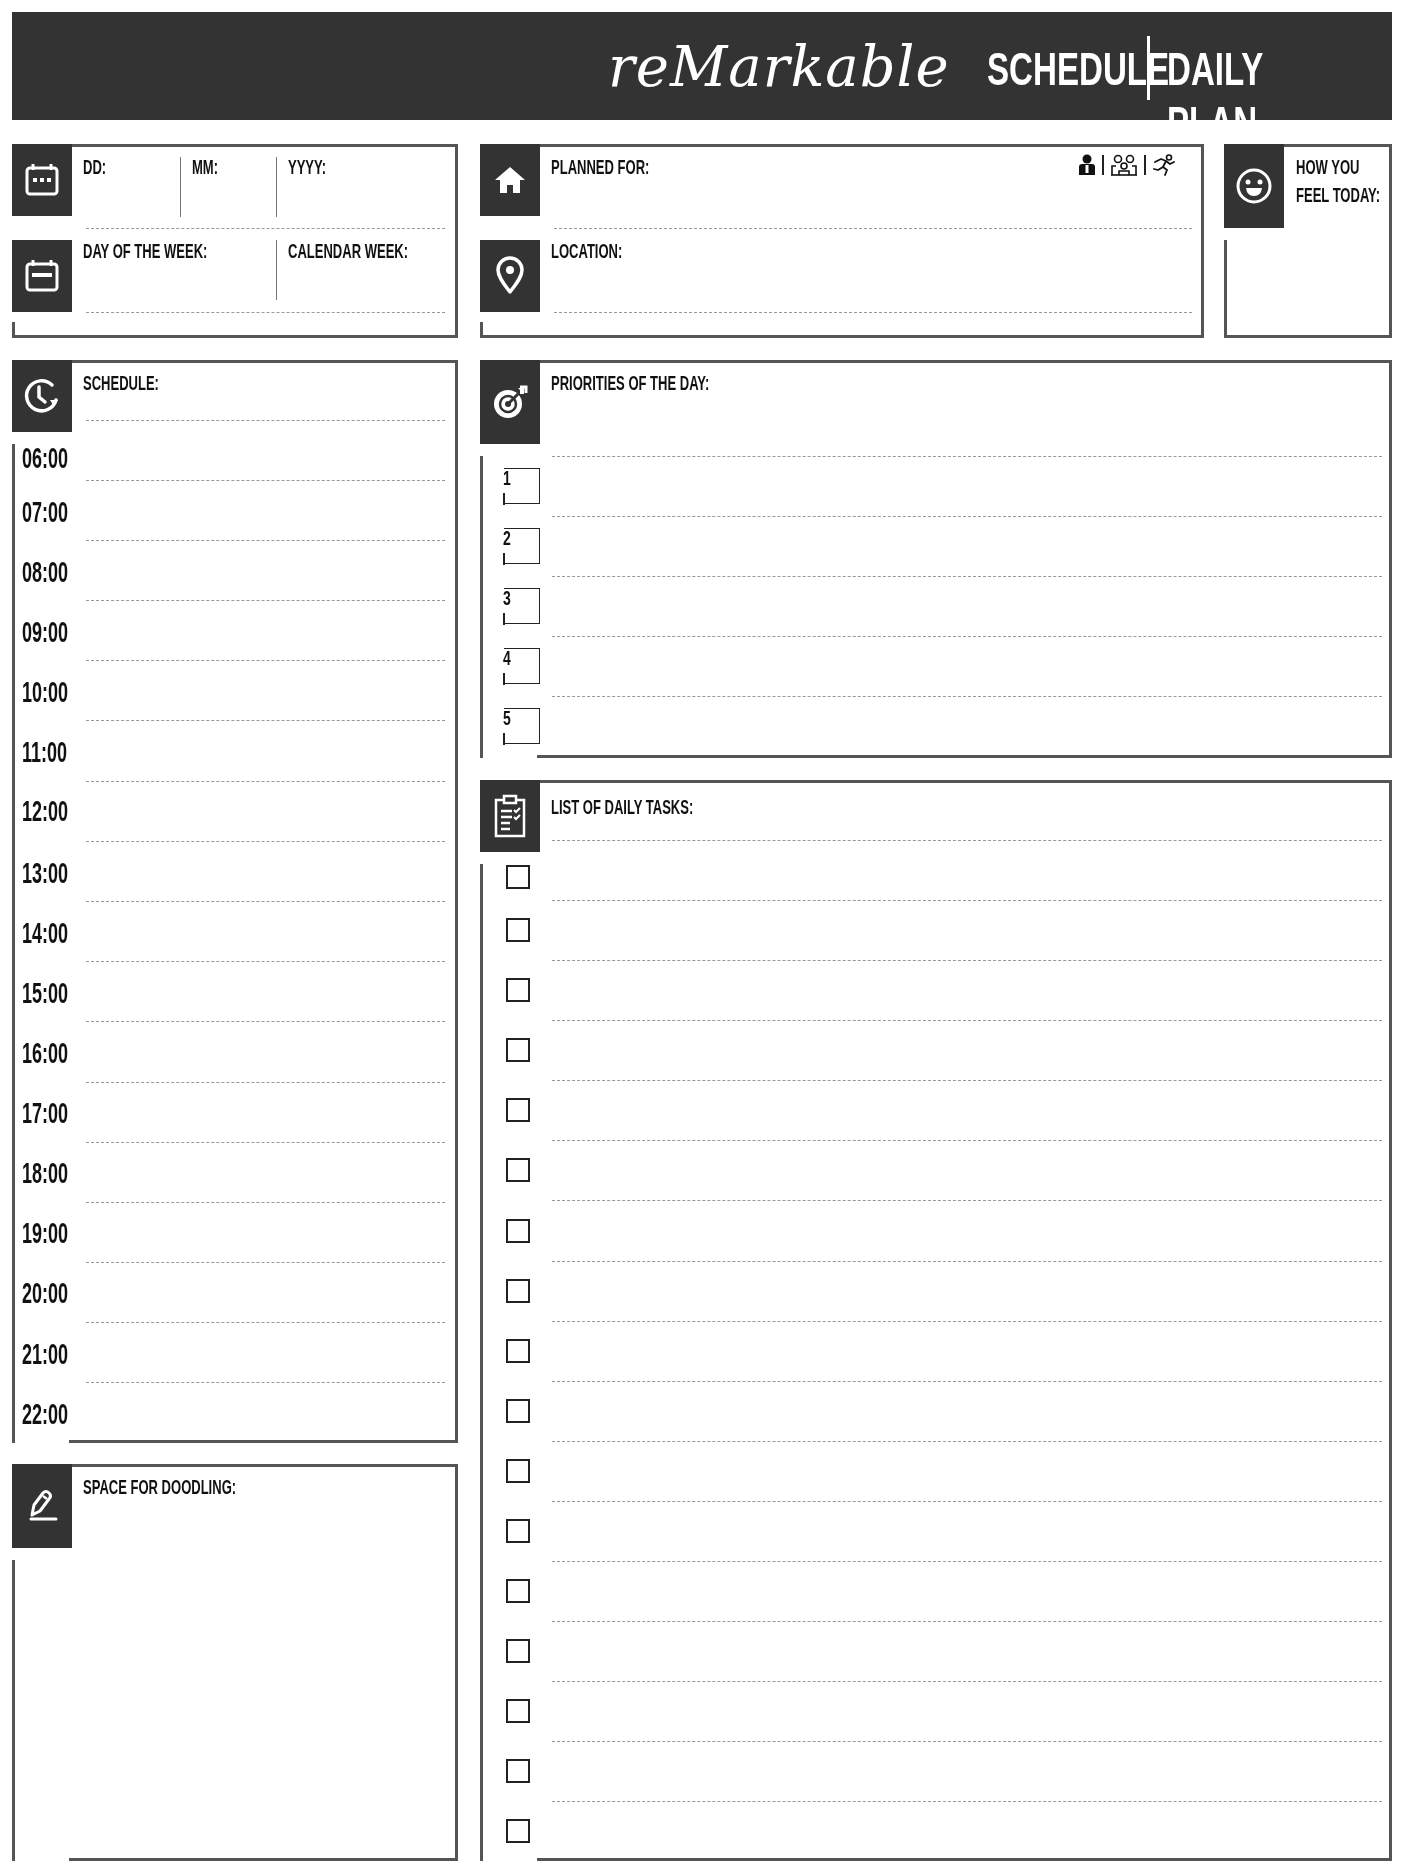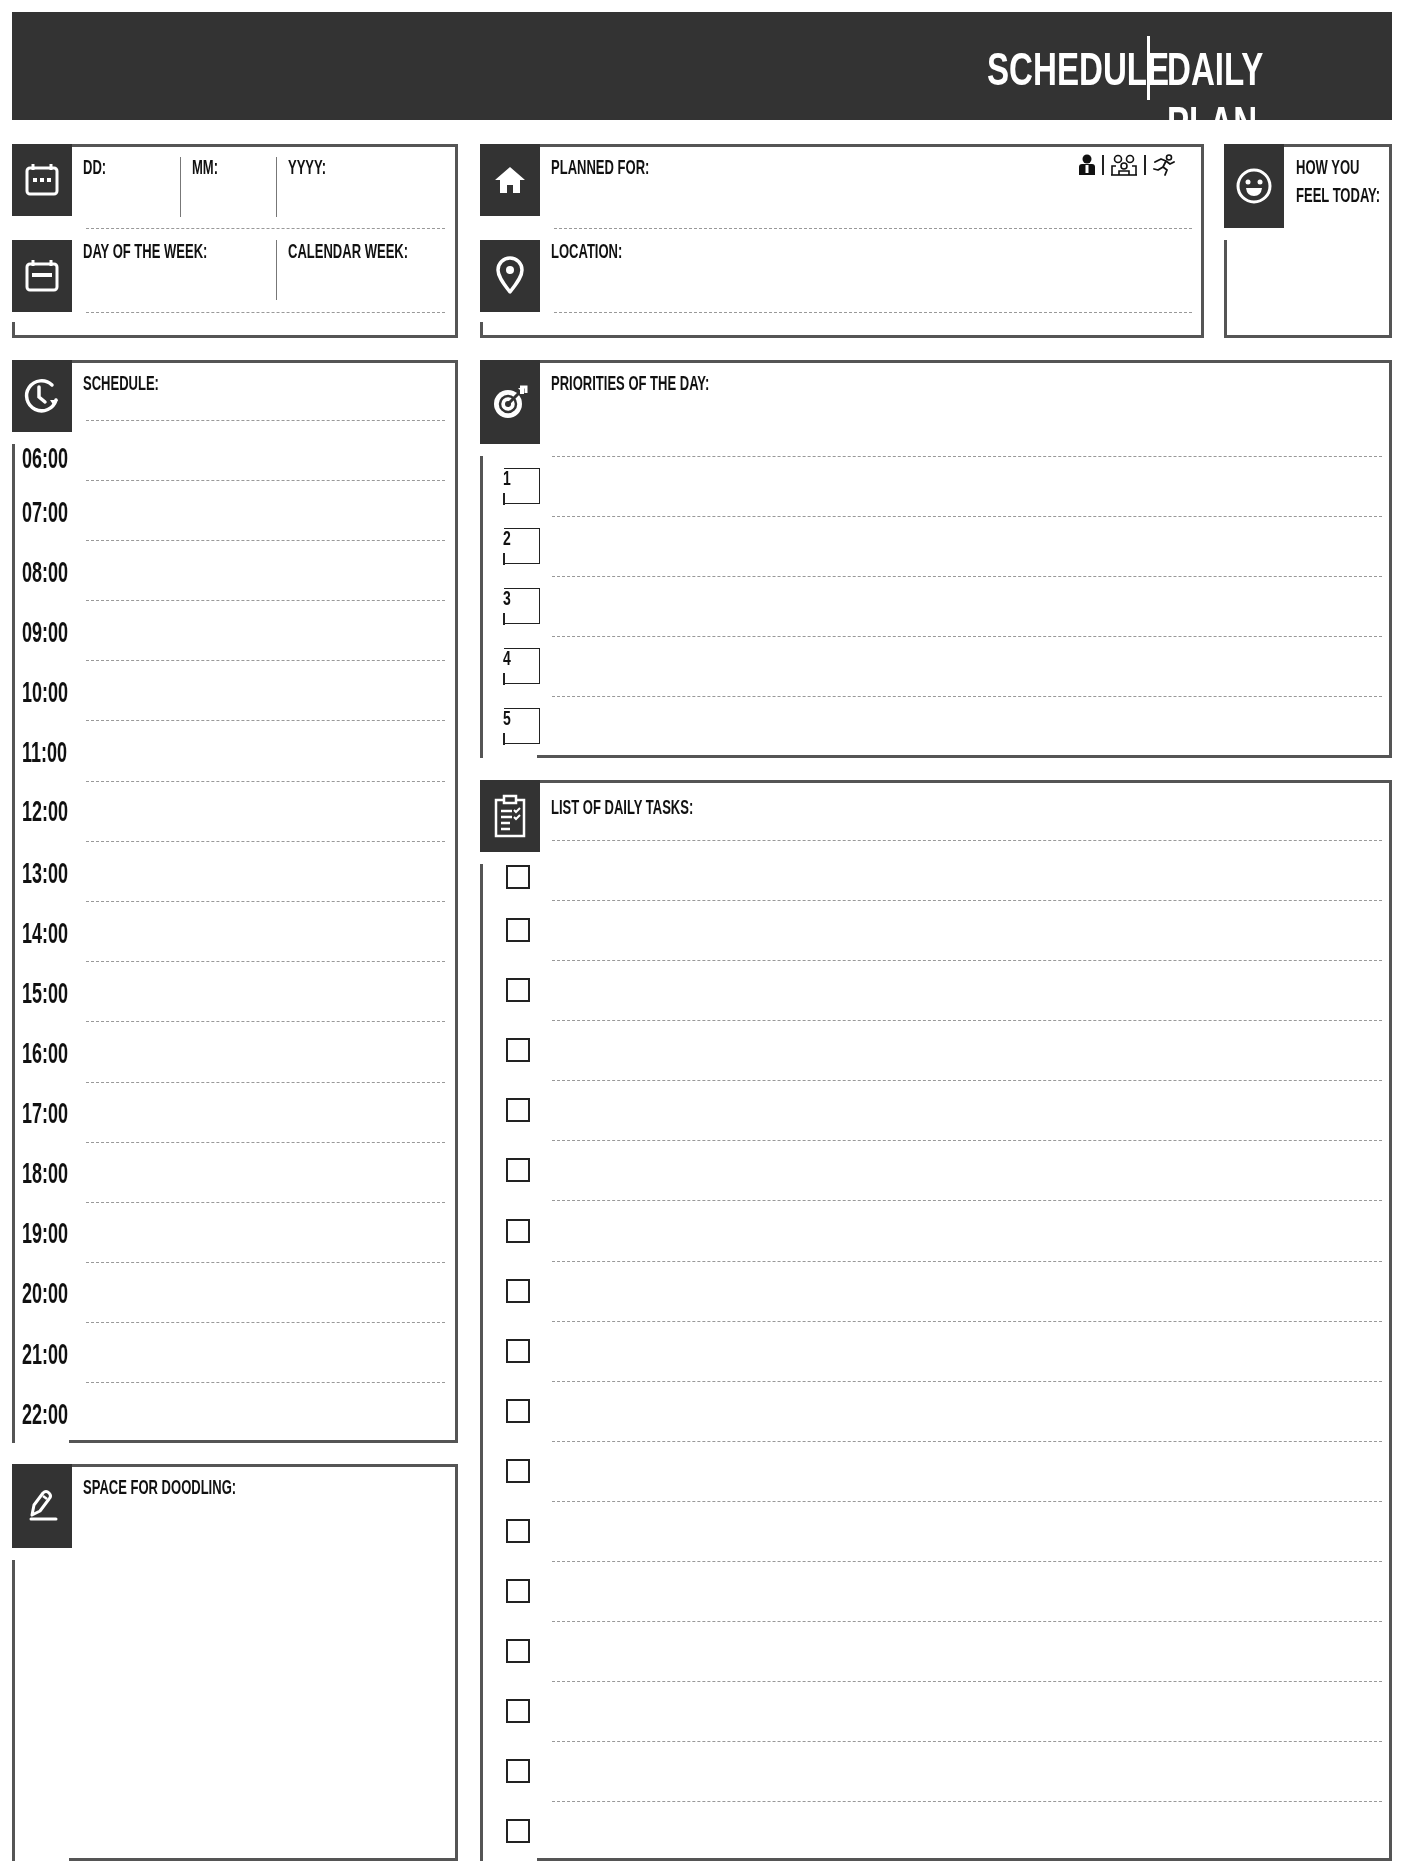--- a/index.html
+++ b/index.html
@@ -32,20 +32,21 @@
   .pnum { position: absolute; left: -1px; top: -2px; font-weight: bold; font-size: 20px;
           font-family: "Liberation Sans", sans-serif; transform: scaleX(0.7); transform-origin: left top; }
   .cb { position: absolute; left: 506px; width: 24px; height: 24px; box-sizing: border-box; border: 2.5px solid #222; }
   .mini-icons { position: absolute; left: 1078px; top: 154px; display: flex; align-items: center; gap: 6px; }
   .mini-sep { width: 2px; height: 20px; background: #222; }
 </style>
 </head>
 <body>
 
 <div class="abs header">
+  <div class="brand">reMarkable</div>
   <div class="htitle" style="left:975px;">SCHEDULE</div>
   <div class="hsep"></div>
   <div class="htitle" style="left:1155px;">DAILY PLAN</div>
 </div>
 
 <div class="box" style="left:69px; top:144px; width:389px; height:194px; border-left:none;"></div>
 <div class="leftcap" style="left:12px; top:322px; height:16px;"></div>
 <div class="abs" style="left:12px; top:335px; width:60px; height:3px; background:#555;"></div>
 <div class="iconsq" style="left:12px; top:144px; width:60px; height:72px;">
   <svg width="36" height="36" viewBox="0 0 36 36">

